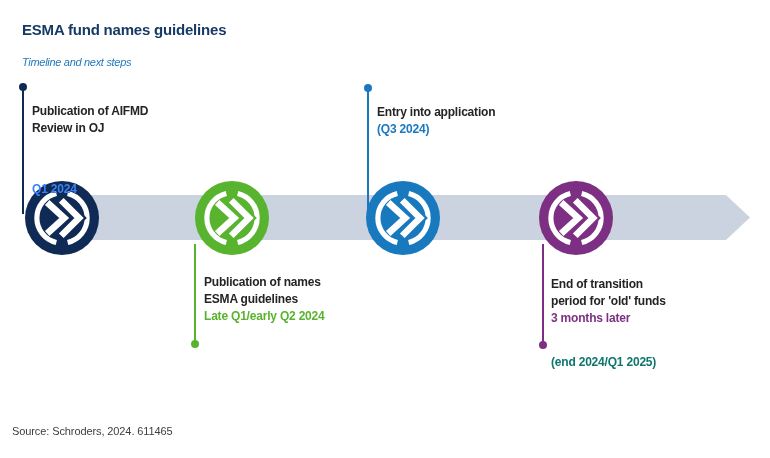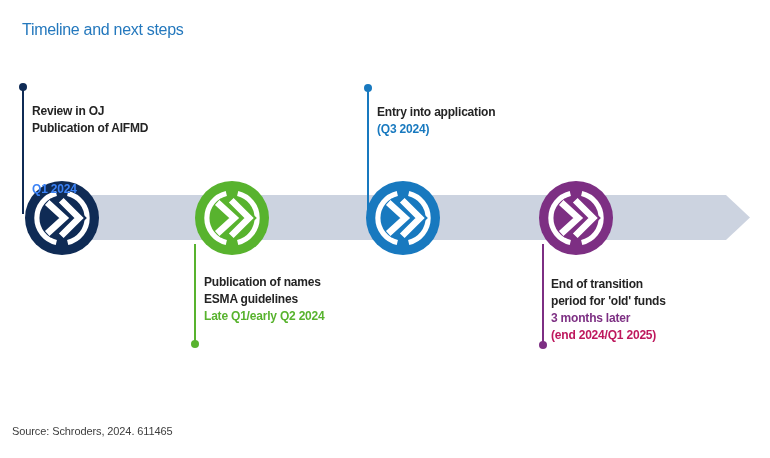--- a/index.html
+++ b/index.html
@@ -3,21 +3,21 @@
 <meta charset="utf-8">
 <style>
   html,body{margin:0;padding:0;background:#fff;}
   .canvas{
     position:relative;width:770px;height:458px;background:#ffffff;
     font-family:"Liberation Sans", sans-serif;overflow:hidden;
   }
   
   .header{position:absolute;left:22px;top:20px;}
   .title{font-size:15px;font-weight:bold;line-height:19px;letter-spacing:-0.2px;}
-  .subtitle{font-size:16px;line-height:17px;letter-spacing:-0.3px;margin-top:1px;}
+  .subtitle{font-size:11px;line-height:17px;letter-spacing:-0.3px;margin-top:15px;font-style:italic;}
   .logo{position:absolute;right:24px;top:16px;font-size:29px;font-weight:bold;letter-spacing:-1.2px;}
   
   .band{position:absolute;left:45px;top:195px;width:681px;height:45px;z-index:1;}
   .arrowhead{position:absolute;left:726px;top:195px;width:24px;height:45px;z-index:1;
     clip-path:polygon(0 0,100% 50%,0 100%);}
   
   .cline{position:absolute;width:2px;z-index:2;}
   .cline.v1{left:22px;top:89px;height:125px;}
   .cline.v2{left:194px;top:244px;height:100px;}
   .cline.v3{left:367px;top:90px;height:124px;}
@@ -46,20 +46,21 @@
   .label.l4{left:551px;top:276px;}
   
   .source{position:absolute;left:12px;top:425px;font-size:11px;color:#3d3d3d;letter-spacing:-0.1px;}
 </style>
 </head>
 <body>
 
 <div class="canvas">
 
   <div class="header">
+    <div class="title" style="color: rgb(22, 58, 102);">ESMA fund names guidelines</div>
     <div class="subtitle" style="color: rgb(36, 120, 189);">Timeline and next steps</div>
   </div>
 
 
   <div class="band" style="background-color: rgb(204, 211, 224);"></div>
   <div class="arrowhead" style="background-color: rgb(204, 211, 224);"></div>
 
   <div class="cline v1" style="background-color: rgb(15, 43, 85);"></div>
   <div class="cline v2" style="background-color: rgb(88, 179, 46);"></div>
   <div class="cline v3" style="background-color: rgb(24, 121, 191);"></div>
@@ -101,38 +102,38 @@
     <svg viewBox="0 0 100 100">
       <circle cx="50" cy="50" r="50" fill="#7d2f83"></circle>
       <path class="ring" d="M 57.65 16.88 A 34 34 0 0 1 57.65 83.12"></path>
       <path class="ring" d="M 42.35 83.12 A 34 34 0 0 1 42.35 16.88"></path>
       <path class="chev-under" d="M 30 29 L 53 50 L 30 71 M 49 26 L 73 50 L 49 74" stroke="#7d2f83"></path>
       <path class="chev" d="M 30 29 L 53 50 L 30 71 M 49 26 L 73 50 L 49 74"></path>
     </svg>
   </div>
 
   <div class="label l1">
+    <div class="lbl">Publication of AIFMD</div>
     <div class="lbl">Review in OJ</div>
-    <div class="lbl">Publication of AIFMD</div>
     <div class="date" style="color: #3b82f6; margin-top: 44px;">Q1 2024</div>
   </div>
 
   <div class="label l2">
     <div class="lbl">Publication of names</div>
     <div class="lbl">ESMA guidelines</div>
     <div class="date" style="color: rgb(88, 179, 46);">Late Q1/early Q2 2024</div>
   </div>
 
   <div class="label l3">
     <div class="lbl">Entry into application</div>
     <div class="date" style="color: rgb(24, 121, 191);">(Q3 2024)</div>
   </div>
 
   <div class="label l4">
     <div class="lbl">End of transition</div>
     <div class="lbl">period for 'old' funds</div>
     <div class="date" style="color: rgb(125, 47, 131);">3 months later</div>
-    <div class="date" style="color: #be185d;">(end 2024/Q1 2025)</div>
+    <div class="date" style="color: #0f766e; margin-top: 27px;">(end 2024/Q1 2025)</div>
   </div>
 
   <div class="source">Source: Schroders, 2024. 611465</div>
 
 </div>
 
 </body></html>

